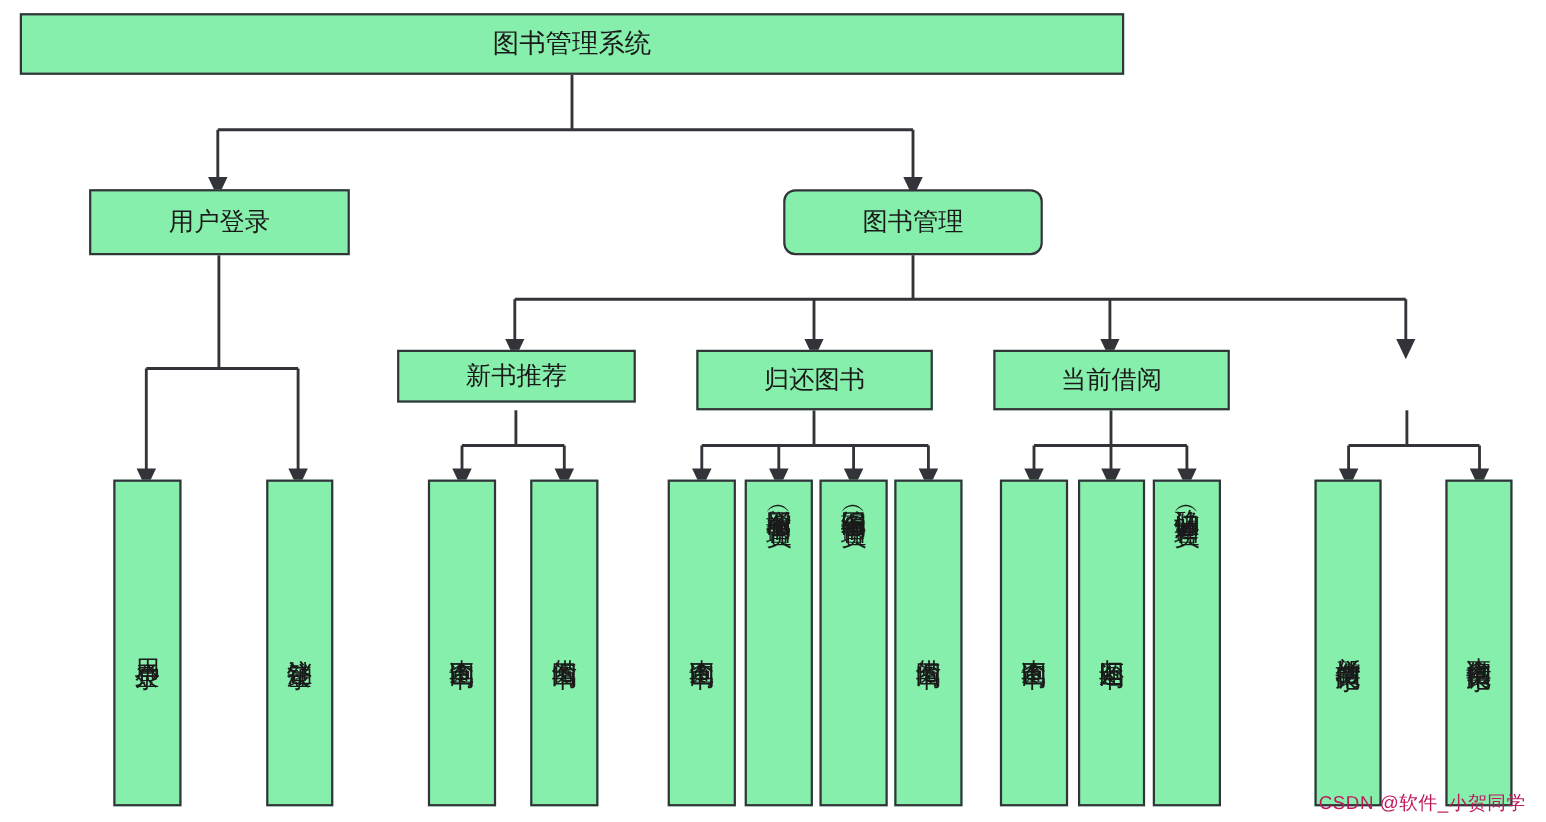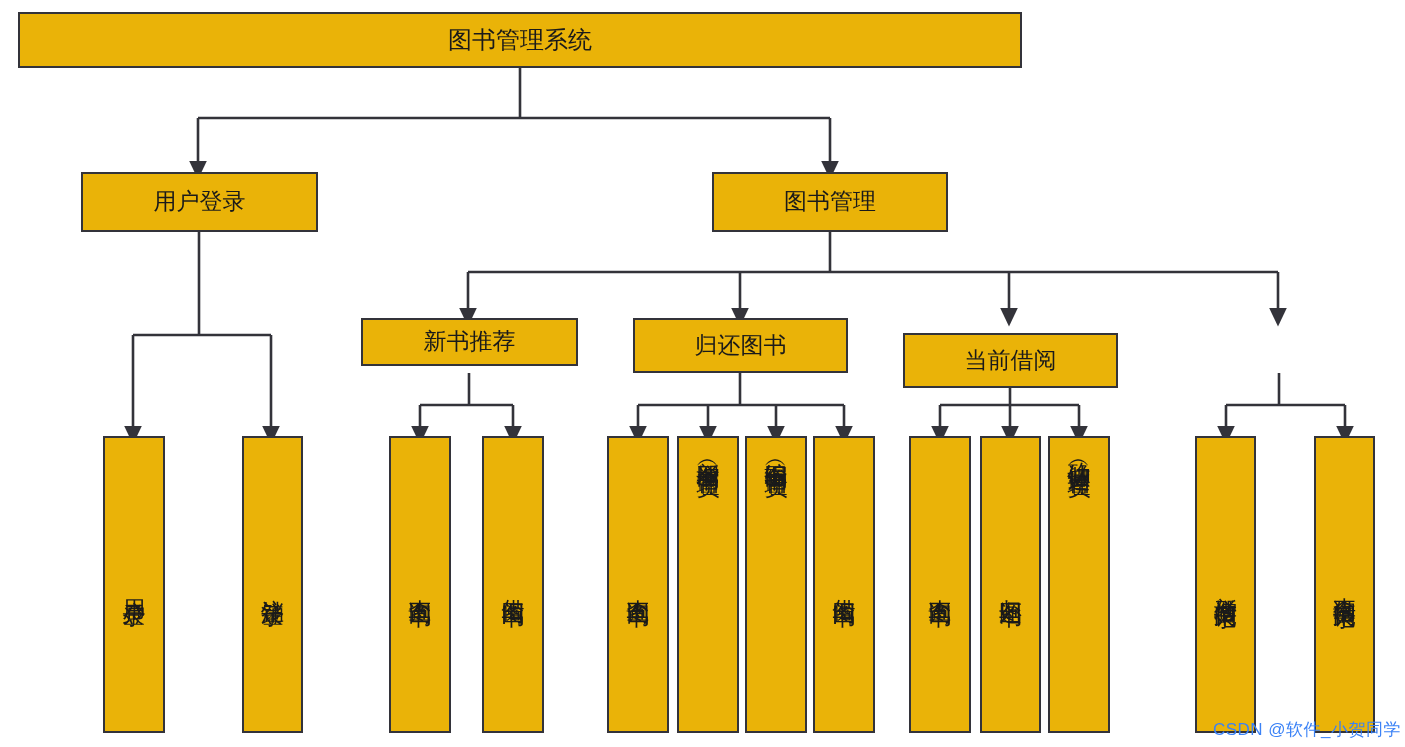--- a/index.html
+++ b/index.html
@@ -22,21 +22,21 @@
     position: absolute;
     left: 0;
     top: 0;
     width: 1405px;
     height: 747px;
     pointer-events: none;
   }
   .node {
     position: absolute;
     box-sizing: border-box;
-    background: #eab308;
+    background: #86efac;
     border: 2px solid #33333a;
     display: flex;
     align-items: center;
     justify-content: center;
     color: #1a1a1a;
     z-index: 2;
   }
   .node-label {
     display: block;
     text-align: center;
@@ -61,24 +61,24 @@
     letter-spacing: 2px;
     line-height: 1;
     white-space: nowrap;
   }
   .node.vertical.centered {
     align-items: center;
     padding-top: 0;
   }
   #watermark {
     position: absolute;
-    right: 4px;
+    right: 18px;
     bottom: 6px;
     font-size: 17px;
-    color: #3b82f6;
+    color: #be185d;
     z-index: 5;
     white-space: nowrap;
     letter-spacing: 0.5px;
     text-align: right;
   }
 </style>
 </head>
 <body>
 
 <div id="diagram-root">
@@ -133,31 +133,31 @@
     </g>
   </svg>
 
   <div class="node root horizontal" style="left:18px; top:12px; width:1004px; height:56px;">
     <span class="node-label">图书管理系统</span>
   </div>
 
   <div class="node horizontal" style="left:81px; top:172px; width:237px; height:60px;">
     <span class="node-label">用户登录</span>
   </div>
-  <div class="node horizontal" style="left:712px; top:172px; width:236px; height:60px;">
+  <div class="node horizontal" style="left:712px; top:172px; width:236px; height:60px;border-radius:11px;">
     <span class="node-label">图书管理</span>
   </div>
 
   <div class="node horizontal" style="left:361px; top:318px; width:217px; height:48px;">
     <span class="node-label">新书推荐</span>
   </div>
   <div class="node horizontal" style="left:633px; top:318px; width:215px; height:55px;">
     <span class="node-label">归还图书</span>
   </div>
-  <div class="node horizontal" style="left:903px; top:318px; width:215px; height:55px;margin-top:15px;">
+  <div class="node horizontal" style="left:903px; top:318px; width:215px; height:55px;">
     <span class="node-label">当前借阅</span>
   </div>
 
   <div class="node vertical centered" style="left:103px; top:436px; width:62px; height:297px;">
     <span class="node-label">用户登录</span>
   </div>
   <div class="node vertical centered" style="left:242px; top:436px; width:61px; height:297px;">
     <span class="node-label">注销登录</span>
   </div>
 

